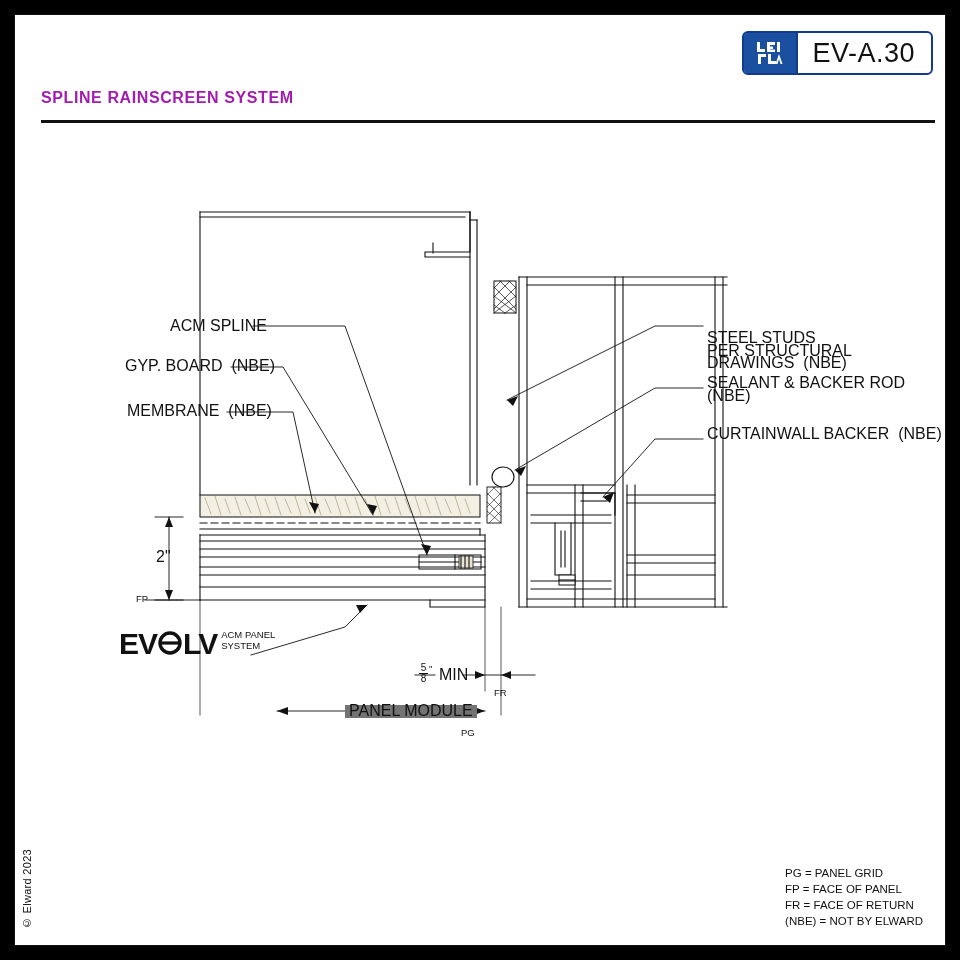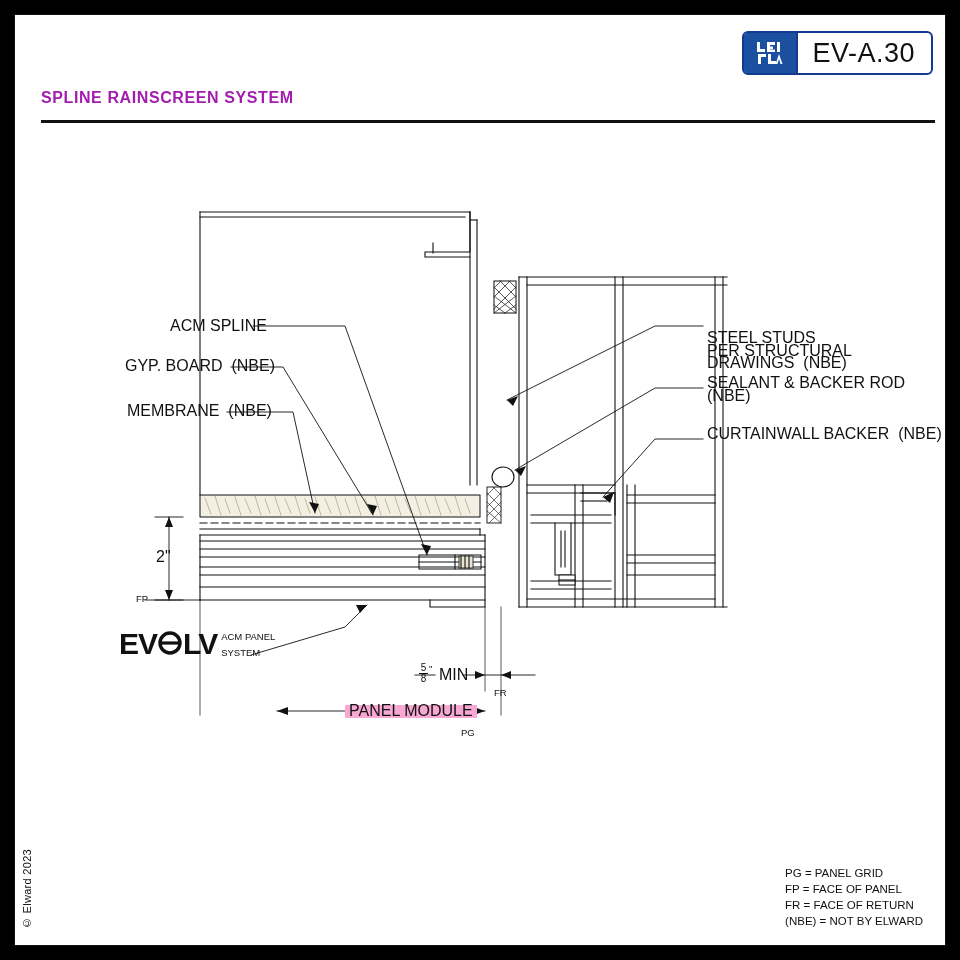--- a/index.html
+++ b/index.html
@@ -130,21 +130,21 @@
   }
   .evolv-word {
     font-size: 30px;
     font-weight: bold;
     letter-spacing: -1px;
     color: #111;
     line-height: 30px;
   }
   .evolv-sub {
     font-size: 9.5px;
-    line-height: 16px;
+    line-height: 11px;
     color: #111;
     margin-left: 4px;
     margin-bottom: 2px;
     white-space: pre;
   }
   .frac {
     position: absolute;
     font-size: 10px;
     color: #111;
     text-align: center;
@@ -334,21 +334,21 @@
 
     <div class="frac" style="left:404px; top:648px;">
       <span class="num">5</span>
       <span class="bar"></span>
       <span class="den">8</span>
     </div>
     <div class="label small" style="left:414px; top:648px;">"</div>
     <div class="label" style="left:424px; top:654px;">MIN</div>
     <div class="label small" style="left:466px; top:672px;padding-left:13px;">FR</div>
 
-    <div class="label" style="left:330px; top:690px; background:#f9a8d4; padding:0 4px;">PANEL MODULE</div>
+    <div class="label" style="left:330px; top:690px; background:#737373; padding:0 4px;">PANEL MODULE</div>
     <div class="label small" style="left:446px; top:712px;">PG</div>
 
     <div class="evolv">
       <span class="evolv-word">EV</span>
       <span style="display:inline-block;">
         <svg width="26" height="26" viewBox="0 0 26 26" style="display:block; margin-bottom:2px;">
           <circle cx="13" cy="14" r="10" fill="none" stroke="#111" stroke-width="3.4"></circle>
           <rect x="3" y="12.4" width="20" height="3.2" fill="#111"></rect>
         </svg>
       </span>

